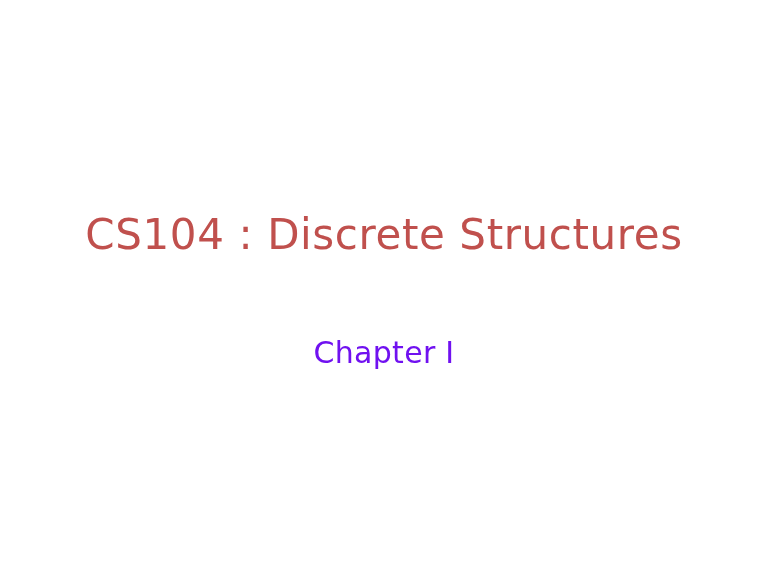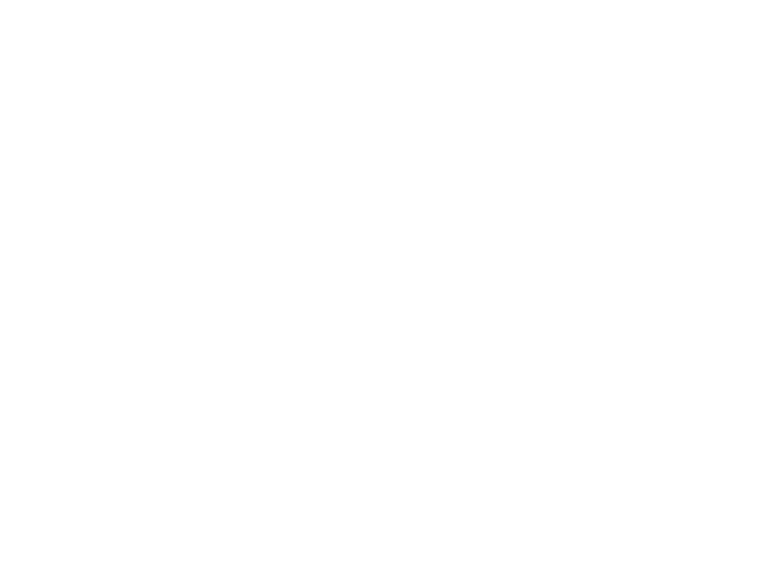--- a/index.html
+++ b/index.html
@@ -65,17 +65,21 @@
     letter-spacing: 0.3px;
     color: #7011f0;
     white-space: nowrap;
   }
 </style>
 </head>
 <body>
 
 <div class="slide">
 
+  <div class="title-block">
+    <h1 class="slide-title">CS104 : Discrete Structures</h1>
+  </div>
 
   <div class="subtitle-block">
+    <span class="subtitle-line">Chapter I</span>
   </div>
 
 </div>
 
 </body></html>

